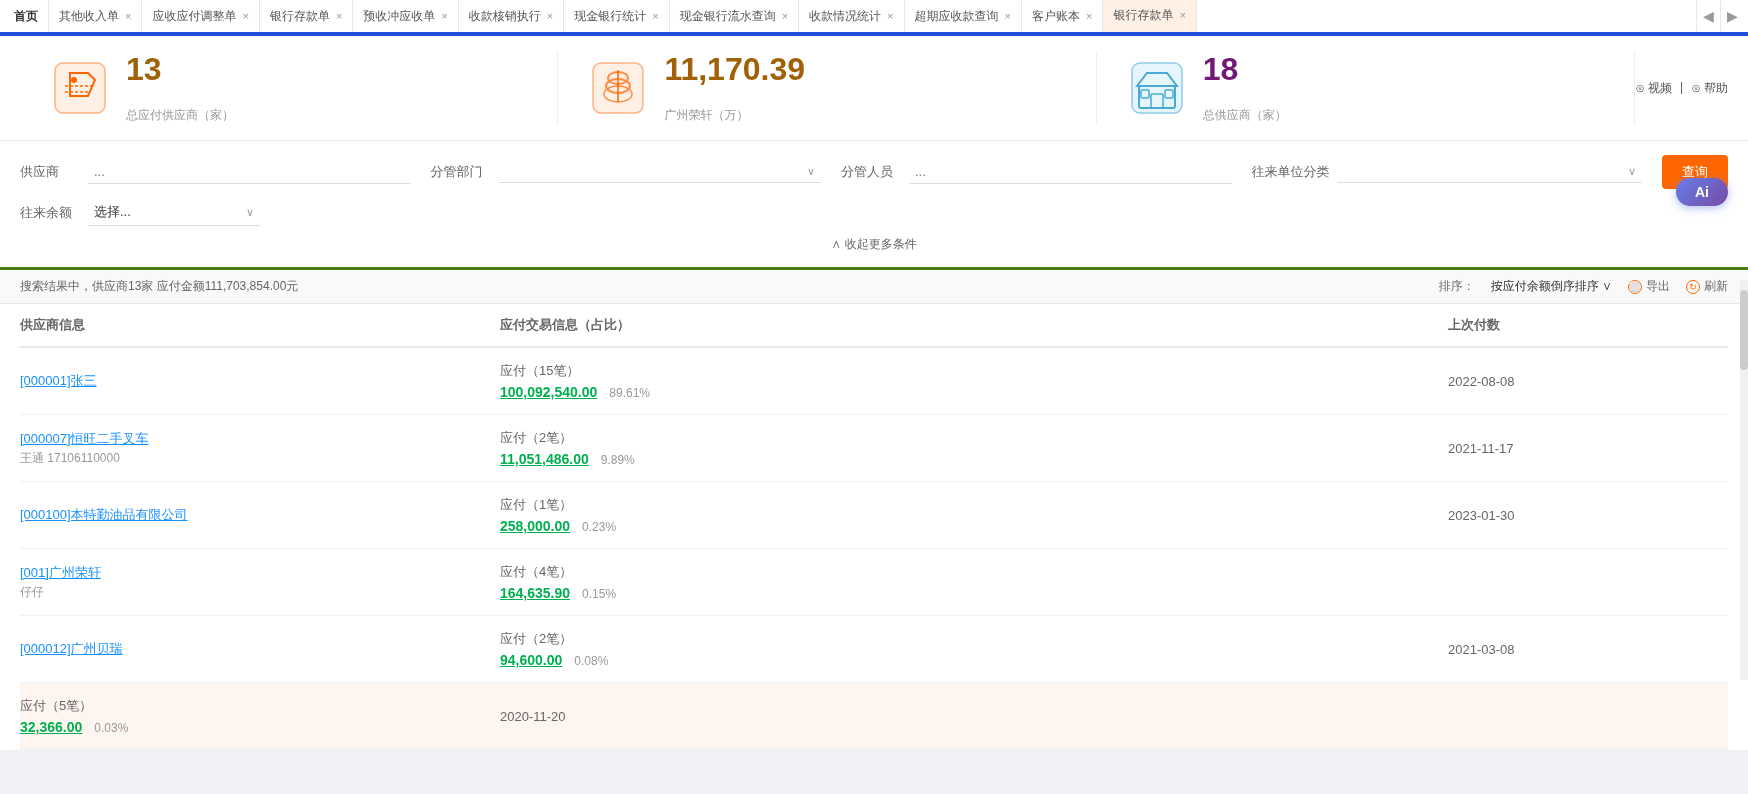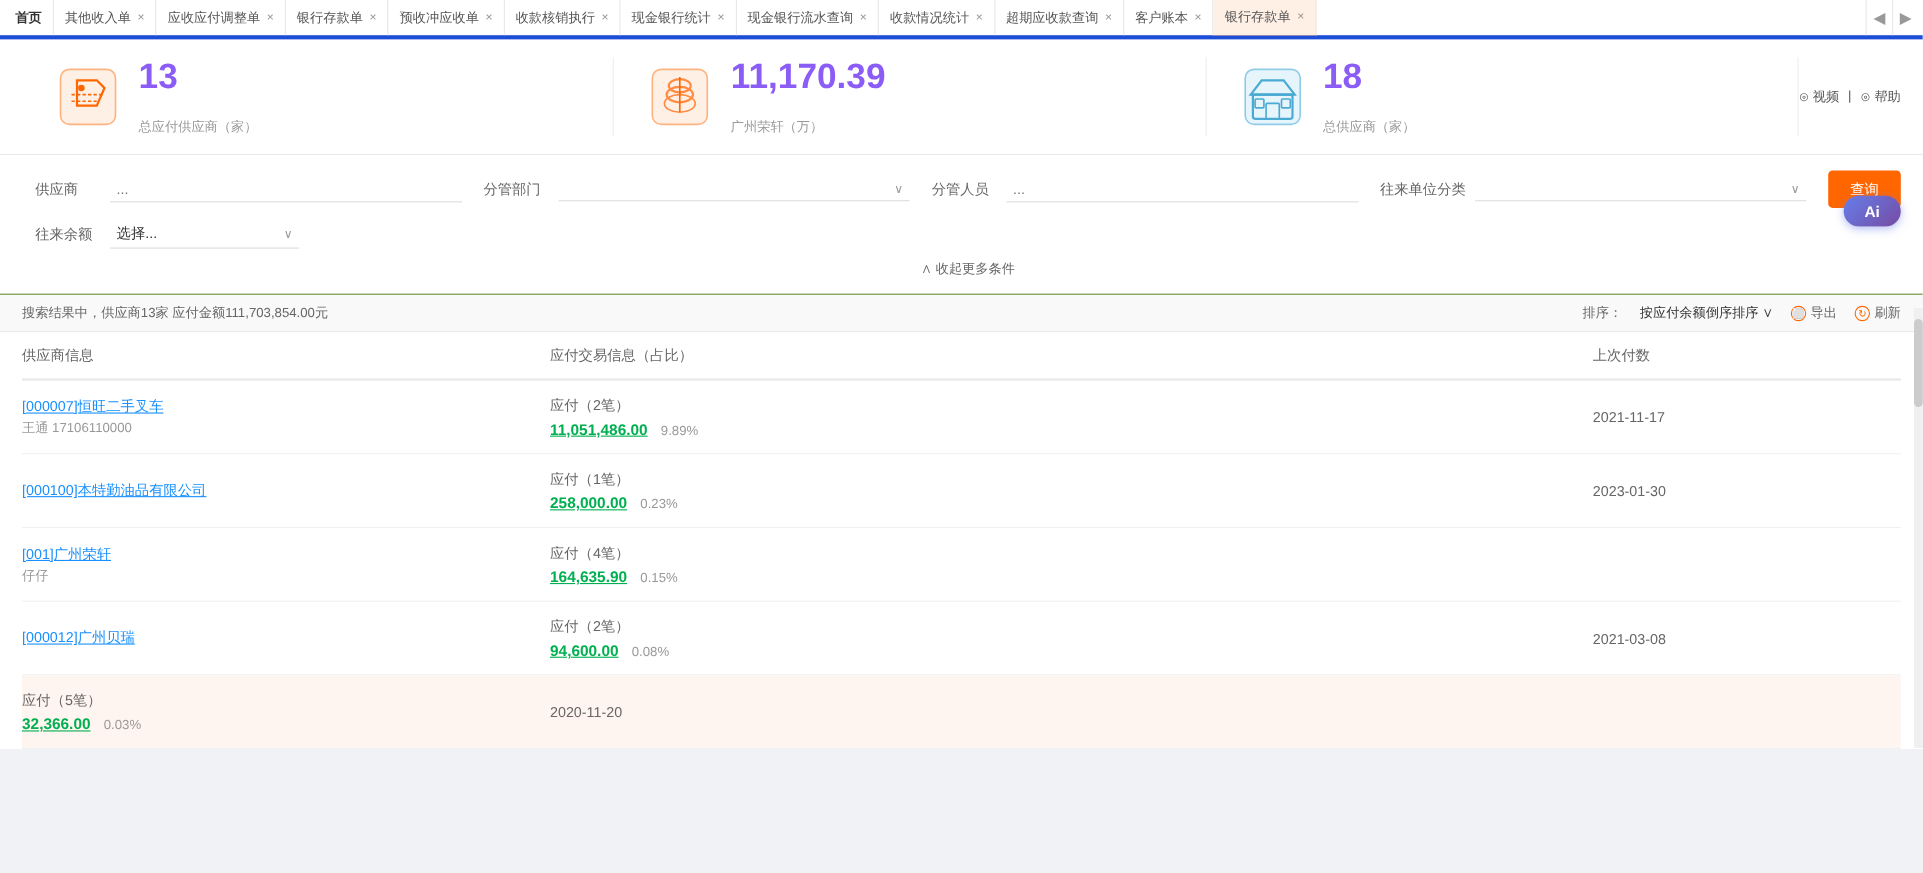--- a/index.html
+++ b/index.html
@@ -64,42 +64,42 @@
     .summary-card:last-of-type { border-right: none; }
     .summary-icon {
       width: 60px;
       height: 60px;
       margin-right: 16px;
       flex-shrink: 0;
     }
     .summary-content .value {
       font-size: 32px;
       font-weight: bold;
-      color: #8b5cf6;
+      color: #a16207;
       line-height: 1.1;
     }
     .summary-content .label {
       font-size: 12px;
       color: #999;
       margin-top: 20px;
     }
     .summary-actions {
       margin-left: auto;
       display: flex;
       font-size: 12px;
       color: #555;
       gap: 8px;
     }
     .summary-actions span { cursor: pointer; }
 
     
     .filter-area {
       background: #fff;
-      padding: 14px 20px 10px 32px;
-      border-bottom: 1px solid #4d7c0f;
+      padding: 14px 20px 10px 20px;
+      border-bottom: 3px solid #4d7c0f;
     }
     .filter-row {
       display: flex;
       align-items: center;
       margin-bottom: 10px;
       gap: 0;
     }
     .filter-item {
       display: flex;
       align-items: center;
@@ -201,21 +201,21 @@
       background: #fff;
       padding: 0 20px;
     }
     .table-header {
       display: grid;
       grid-template-columns: 480px 1fr 280px;
       padding: 12px 0;
       border-bottom: 2px solid #e8e8e8;
       font-size: 13px;
       color: #666;
-      font-weight: normal;
+      font-weight: bold;
     }
     .table-row {
       display: grid;
       grid-template-columns: 480px 1fr 280px;
       padding: 14px 0;
       border-bottom: 1px solid #f0f0f0;
       align-items: center;
     }
     .table-row:last-child { background: #fff5f0; }
     .supplier-link {
@@ -382,21 +382,21 @@
         <rect x="5" y="5" width="50" height="50" rx="8" fill="#e6f4fb" stroke="#90cce8" stroke-width="1.5"></rect>
         <rect x="12" y="28" width="36" height="22" rx="2" fill="none" stroke="#4baad3" stroke-width="2"></rect>
         <path d="M10 28 L20 15 L40 15 L50 28 Z" fill="none" stroke="#4baad3" stroke-width="2"></path>
         <rect x="24" y="36" width="12" height="14" rx="1" fill="none" stroke="#4baad3" stroke-width="1.5"></rect>
         <rect x="14" y="32" width="8" height="8" rx="1" fill="none" stroke="#4baad3" stroke-width="1.5"></rect>
         <rect x="38" y="32" width="8" height="8" rx="1" fill="none" stroke="#4baad3" stroke-width="1.5"></rect>
         <line x1="10" y1="28" x2="50" y2="28" stroke="#4baad3" stroke-width="1.5"></line>
       </svg>
     </div>
     <div class="summary-content">
-      <div class="value" style="color:#8b5cf6;">18</div>
+      <div class="value" style="color:#701a75;">18</div>
       <div class="label">总供应商（家）</div>
     </div>
   </div>
 
   <div class="summary-actions">
     <span>⊙ 视频</span>
     <span>|</span>
     <span>⊙ 帮助</span>
   </div>
 </div>
@@ -460,20 +460,33 @@
   </div>
 </div>
 
 <div class="main-content">
   <div class="table-header">
     <div>供应商信息</div>
     <div>应付交易信息（占比）</div>
     <div>上次付数</div>
   </div>
 
+  <div class="table-row">
+    <div>
+      <div class="supplier-link">[000001]张三</div>
+    </div>
+    <div>
+      <div class="payable-count">应付（15笔）</div>
+      <div style="display:flex;align-items:baseline;">
+        <span class="payable-amount">100,092,540.00</span>
+        <span class="payable-percent">89.61%</span>
+      </div>
+    </div>
+    <div class="last-payment">2022-08-08</div>
+  </div>
 
   <div class="table-row">
     <div>
       <div class="supplier-link">[000007]恒旺二手叉车</div>
       <div class="supplier-sub">王通  17106110000</div>
     </div>
     <div>
       <div class="payable-count">应付（2笔）</div>
       <div style="display:flex;align-items:baseline;">
         <span class="payable-amount">11,051,486.00</span>

